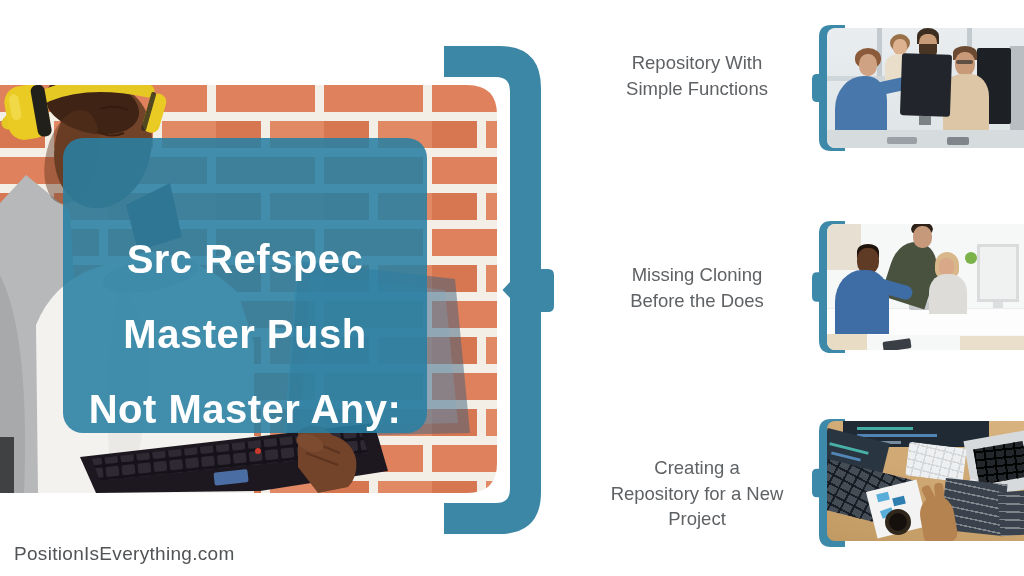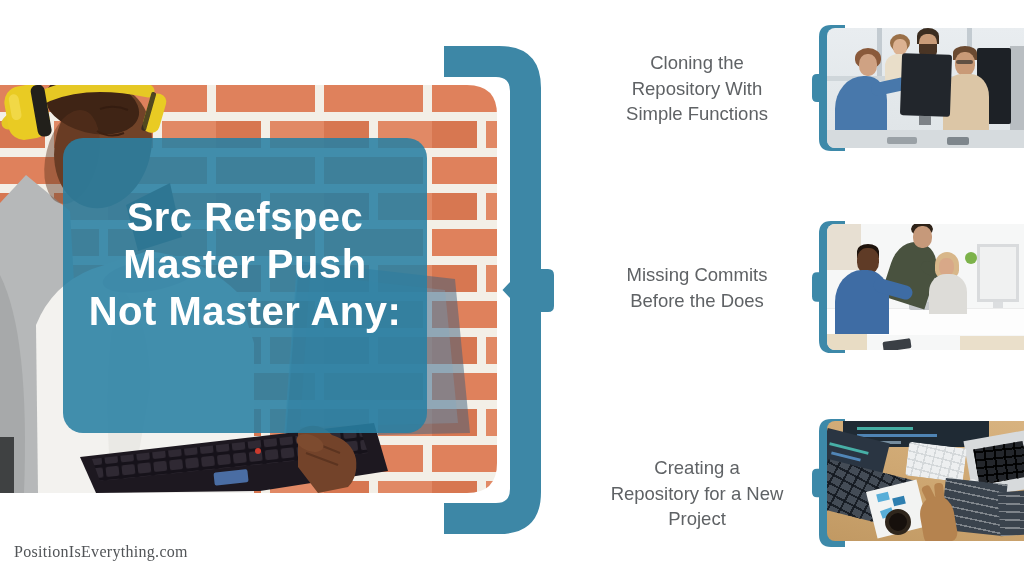--- a/index.html
+++ b/index.html
@@ -6,22 +6,22 @@
   .canvas{position:relative;width:1024px;height:576px;background:#ffffff;overflow:hidden;
           font-family:"Liberation Sans",sans-serif;}
   .b{position:absolute;}
 
   
   .left-photo{position:absolute;left:0;top:85px;width:497px;height:408px;}
 
   
   .title-card{position:absolute;left:63px;top:138px;width:364px;height:295px;
               background:rgba(40,128,163,0.88);border-radius:20px;
-              display:flex;flex-direction:column;align-items:center;justify-content:flex-start;
-              padding-top:56px;box-sizing:border-box;}
+              display:flex;flex-direction:column;align-items:center;justify-content:flex-end;
+              padding-top:18px;box-sizing:border-box;gap:28px;}
   .title-card span{display:block;white-space:nowrap;text-align:center;
               color:#ffffff;font-weight:bold;font-size:40px;line-height:47px;letter-spacing:.5px;}
 
   
   .big-brace{position:absolute;left:441px;top:46px;width:113px;height:488px;}
 
   
   .cause-label{position:absolute;width:220px;text-align:center;color:#5f6265;
                font-size:18.5px;line-height:25.5px;font-weight:500;}
   .cause-label span{display:block;white-space:nowrap;}
@@ -41,21 +41,21 @@
   .grid-black{background:#23262b;
      background-image:repeating-linear-gradient(94deg,rgba(0,0,0,.9) 0 2px,transparent 2px 10px),
                       repeating-linear-gradient(4deg,rgba(0,0,0,.9) 0 2px,transparent 2px 8px);}
   .grid-white{background:#edeff0;
      background-image:repeating-linear-gradient(97deg,#d4d8da 0 1.5px,transparent 1.5px 9px),
                       repeating-linear-gradient(7deg,#d4d8da 0 1.5px,transparent 1.5px 8px);}
   .code-sheet{background:#3a434d;
      background-image:repeating-linear-gradient(6deg,rgba(255,255,255,.35) 0 1.5px,transparent 1.5px 8px);}
 
   
-  .footer{position:absolute;left:14px;top:543px;font-size:16px;color:#515457;letter-spacing:.3px;font-family:Liberation Serif, serif;}
+  .footer{position:absolute;left:14px;top:543px;font-size:19px;color:#515457;letter-spacing:.3px;}
 </style>
 </head>
 <body>
 
 <div class="canvas">
 
   <svg class="left-photo" viewBox="0 0 497 408" aria-hidden="true">
     <defs>
       <clipPath id="lpclip">
           <path d="M0 0 H467 Q497 0 497 30 V378 Q497 408 467 408 H0 Z"></path>
@@ -120,21 +120,20 @@
     <span>Src Refspec</span>
     <span>Master Push</span>
     <span>Not Master Any:</span>
   </div>
 
   <svg class="big-brace" viewBox="0 0 113 488" aria-hidden="true">
     <path fill="#3d87a6" d="M3 0 H58 Q100 0 100 42 V223 H107 Q113 223 113 229 V260 Q113 266 107 266 H100 V446 Q100 488 58 488 H3 V457 H55 Q69 457 69 443 V252 L61.5 244 L69 236 V45 Q69 31 55 31 H3 Z"></path>
   </svg>
 
   <div class="cause-label" style="left:587px;top:50px;">
-    <span>Cloning the</span>
     <span>Repository With</span>
     <span>Simple Functions</span>
   </div>
   <svg class="small-brace" style="top:25px;height:126px;" viewBox="0 0 40 126" preserveAspectRatio="none" aria-hidden="true">
     <path fill="#3d89a9" d="M33 0 H19 Q7 0 7 12 V49 H5 Q0 49 0 54 V72 Q0 77 5 77 H7 V114 Q7 126 19 126 H33 V117 H22 Q16 117 16 111 V15 Q16 9 22 9 H33 Z"></path>
   </svg>
   <div class="rphoto p1">
     <div class="b" style="left:50px;top:0;width:5px;height:52px;background:#c3cbd1;"></div>
     <div class="b" style="left:96px;top:0;width:5px;height:50px;background:#c3cbd1;"></div>
     <div class="b" style="left:140px;top:0;width:5px;height:50px;background:#c3cbd1;"></div>
@@ -157,21 +156,21 @@
     <div class="b" style="left:8px;top:48px;width:52px;height:60px;background:#4878ab;border-radius:55% 40% 0 0;"></div>
     <div class="b" style="left:44px;top:52px;width:38px;height:13px;background:#4878ab;border-radius:7px;transform:rotate(-12deg);"></div>
     <div class="b" style="left:74px;top:26px;width:50px;height:62px;background:#22262c;border-radius:3px;transform:rotate(2deg);"></div>
     <div class="b" style="left:92px;top:88px;width:12px;height:9px;background:#7d8287;"></div>
     <div class="b" style="left:0;bottom:0;width:197px;height:18px;background:#d6dbde;"></div>
     <div class="b" style="left:60px;bottom:4px;width:30px;height:7px;background:#9aa1a6;border-radius:2px;"></div>
     <div class="b" style="left:120px;bottom:3px;width:22px;height:8px;background:#7e868c;border-radius:2px;"></div>
   </div>
 
   <div class="cause-label" style="left:587px;top:262px;">
-    <span>Missing Commits</span>
+    <span>Missing Cloning</span>
     <span>Before the Does</span>
   </div>
   <svg class="small-brace" style="top:221px;height:132px;" viewBox="0 0 40 126" preserveAspectRatio="none" aria-hidden="true">
     <path fill="#3d89a9" d="M33 0 H19 Q7 0 7 12 V49 H5 Q0 49 0 54 V72 Q0 77 5 77 H7 V114 Q7 126 19 126 H33 V117 H22 Q16 117 16 111 V15 Q16 9 22 9 H33 Z"></path>
   </svg>
   <div class="rphoto p2">
     <div class="b" style="left:0;top:0;width:34px;height:46px;background:#e7dfd2;"></div>
     <div class="b" style="left:150px;top:20px;width:42px;height:58px;background:#f0f1f1;border:3px solid #d9dbdd;box-sizing:border-box;"></div>
     <div class="b" style="left:166px;top:78px;width:10px;height:10px;background:#dcdee0;"></div>
     <div class="b" style="left:0;top:84px;width:197px;height:26px;background:#fdfdfd;border-top:1px solid #ececec;"></div>

